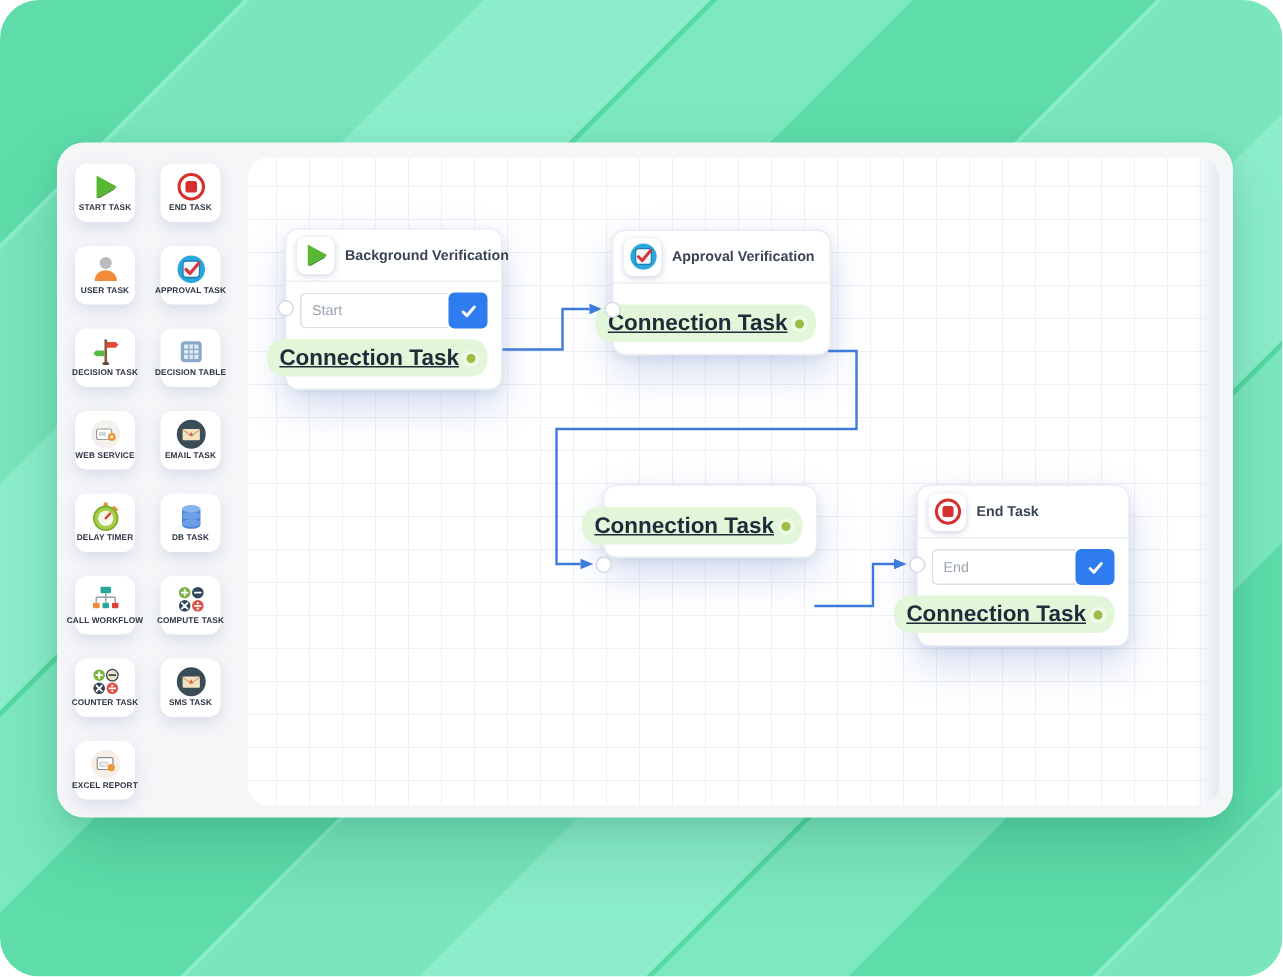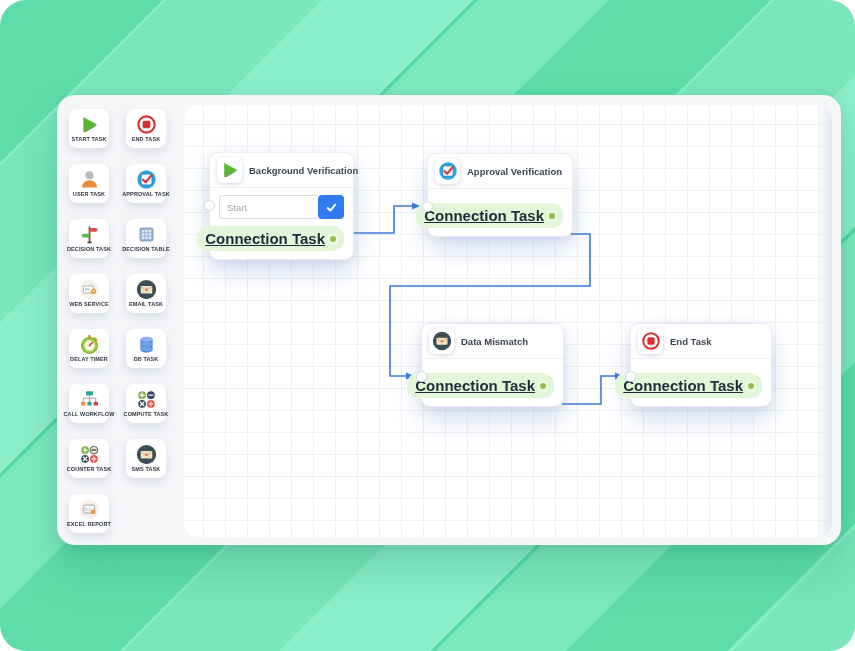--- a/index.html
+++ b/index.html
@@ -6,21 +6,21 @@
   .stage{position:relative;width:855px;height:651px;border-radius:26px;overflow:hidden;
     background-color:#7de9c1;
     background-image:repeating-linear-gradient(135deg,
       #5eddaa 0px,#5eddaa 115px,
       #8aedca 115px,#8aedca 118px,
       #79e6bc 118px,#79e6bc 228px,
       #8ceecb 228px,#8ceecb 335px,
       #56d9a3 335px,#56d9a3 338px,
       #7ee9c0 338px,#7ee9c0 430px);}
   .app-card{position:absolute;left:38px;top:95px;width:784px;height:450px;background:#f5f6f8;
-    border-radius:18px;box-shadow:0 24px 48px rgba(15,110,80,.20),0 4px 14px rgba(15,110,80,.12);margin-left:19px;}
+    border-radius:18px;box-shadow:0 24px 48px rgba(15,110,80,.20),0 4px 14px rgba(15,110,80,.12);}
   
   .palette{position:absolute;left:12px;top:14px;width:100px;display:grid;
     grid-template-columns:40px 40px;column-gap:17px;row-gap:16px;}
   .pal-item{width:40px;height:39px;background:#fff;border-radius:8px;cursor:pointer;
     box-shadow:0 4px 10px rgba(140,155,190,.28);display:flex;flex-direction:column;
     align-items:center;justify-content:center;gap:2px;}
   .pal-icon{width:21px;height:21px;display:flex;align-items:center;justify-content:center;}
   .pal-icon svg{width:21px;height:21px;display:block;}
   .pal-label{font-size:5.5px;font-weight:700;color:#2d3540;letter-spacing:.1px;white-space:nowrap;
     text-align:center;line-height:1;}
@@ -293,31 +293,20 @@
             <div class="pill-row">
               <span class="pill">
                 <span class="pill-label">Connection Task</span>
                 <span class="pill-dot"></span>
               </span>
             </div>
           </div>
         </div>
         <div class="node node-2">
           <span class="port"></span>
-          <div class="node-head">
-            <span class="node-icon">
-              <svg viewBox="0 0 24 24">
-                <circle cx="12" cy="12" r="11" fill="#3a4d57"></circle>
-                <rect x="5.4" y="8" width="13.2" height="8.6" rx="1" fill="#f2e3c0"></rect>
-                <path d="M5.4 8.6l6.6 4.6 6.6-4.6" stroke="#caa96e" stroke-width=".9" fill="none"></path>
-                <path d="M10.4 13.4l1.6-3.4 1.6 3.4z" fill="#e2574c"></path>
-              </svg>
-            </span>
-            <span class="node-title">Data Mismatch</span>
-          </div>
           <div class="node-body">
             <div class="pill-row">
               <span class="pill">
                 <span class="pill-label">Connection Task</span>
                 <span class="pill-dot"></span>
               </span>
             </div>
           </div>
         </div>
         <div class="node node-3">
@@ -325,20 +314,28 @@
           <div class="node-head">
             <span class="node-icon">
               <svg viewBox="0 0 24 24">
                 <circle cx="12" cy="12" r="9.3" fill="none" stroke="#d62f2f" stroke-width="2.4"></circle>
                 <rect x="7.6" y="7.6" width="8.8" height="8.8" rx="2" fill="#d62f2f"></rect>
               </svg>
             </span>
             <span class="node-title">End Task</span>
           </div>
           <div class="node-body">
+            <div class="field">
+              <input value="End" style="">
+              <button class="check-btn">
+                <svg viewBox="0 0 16 16">
+                  <path d="M3.4 8.6l3.1 3.1 6.1-7.2" stroke="#fff" stroke-width="2.4" fill="none" stroke-linecap="round" stroke-linejoin="round"></path>
+                </svg>
+              </button>
+            </div>
             <div class="pill-row">
               <span class="pill">
                 <span class="pill-label">Connection Task</span>
                 <span class="pill-dot"></span>
               </span>
             </div>
           </div>
         </div>
       </div>
   </div>

